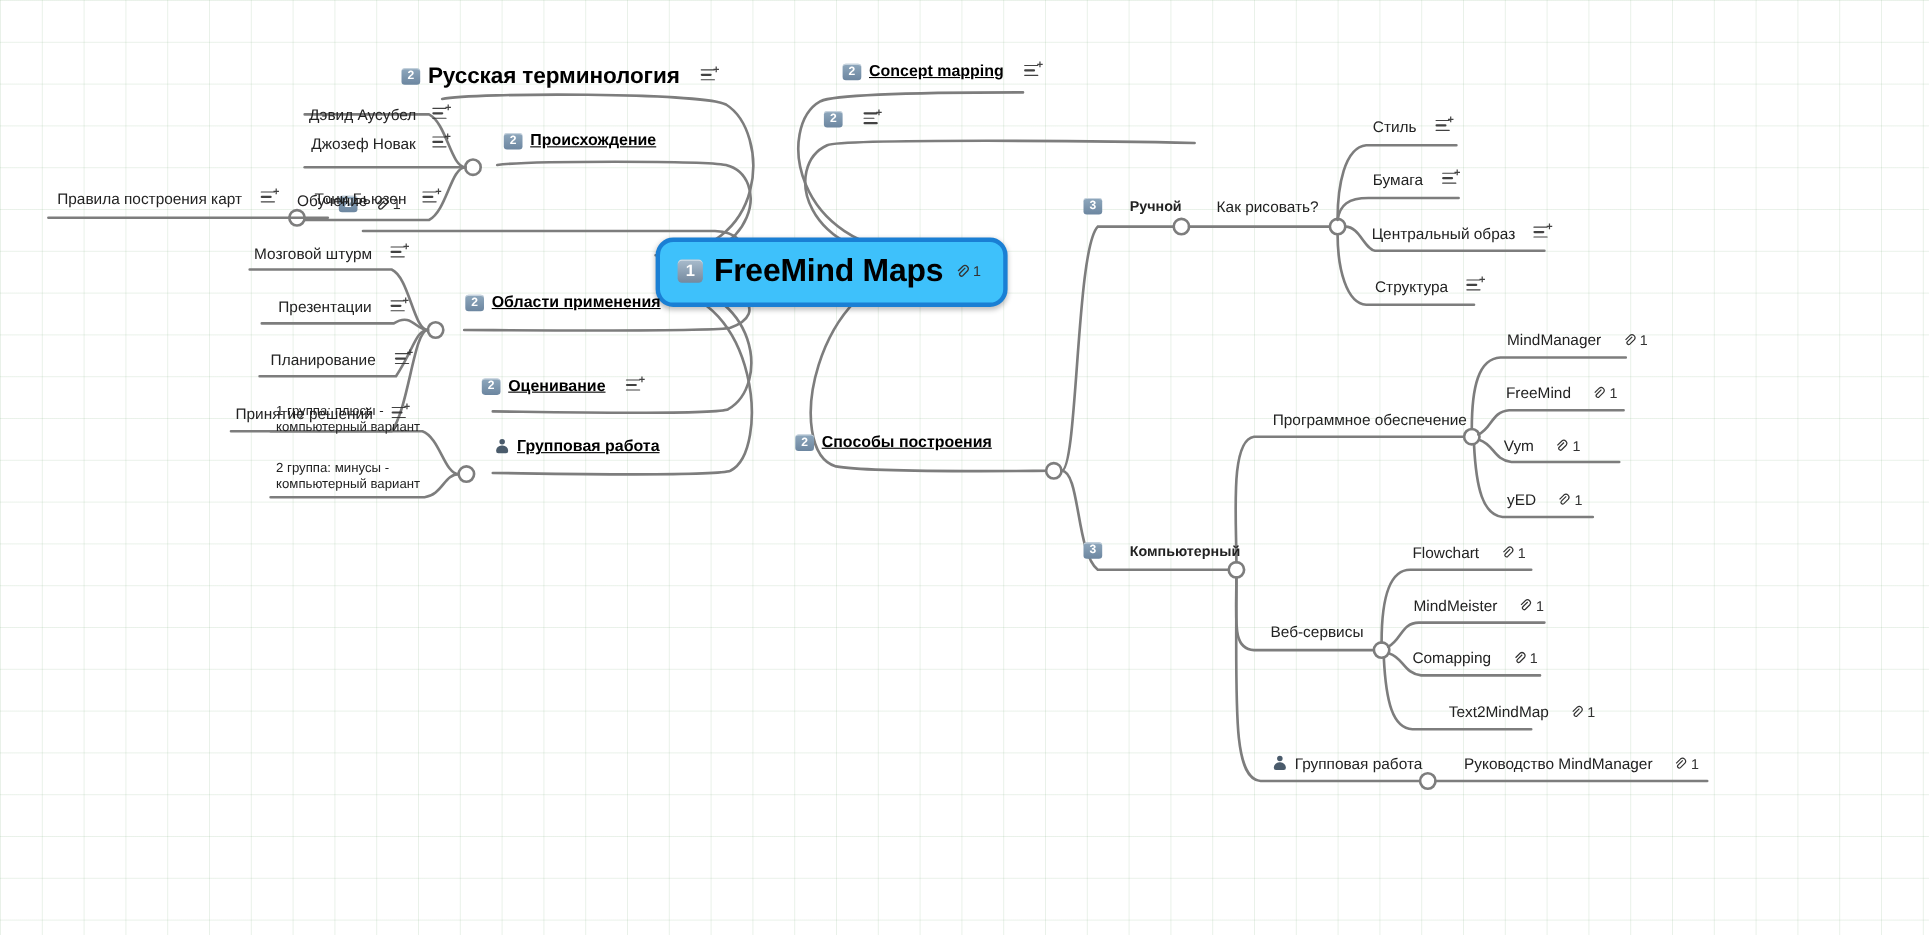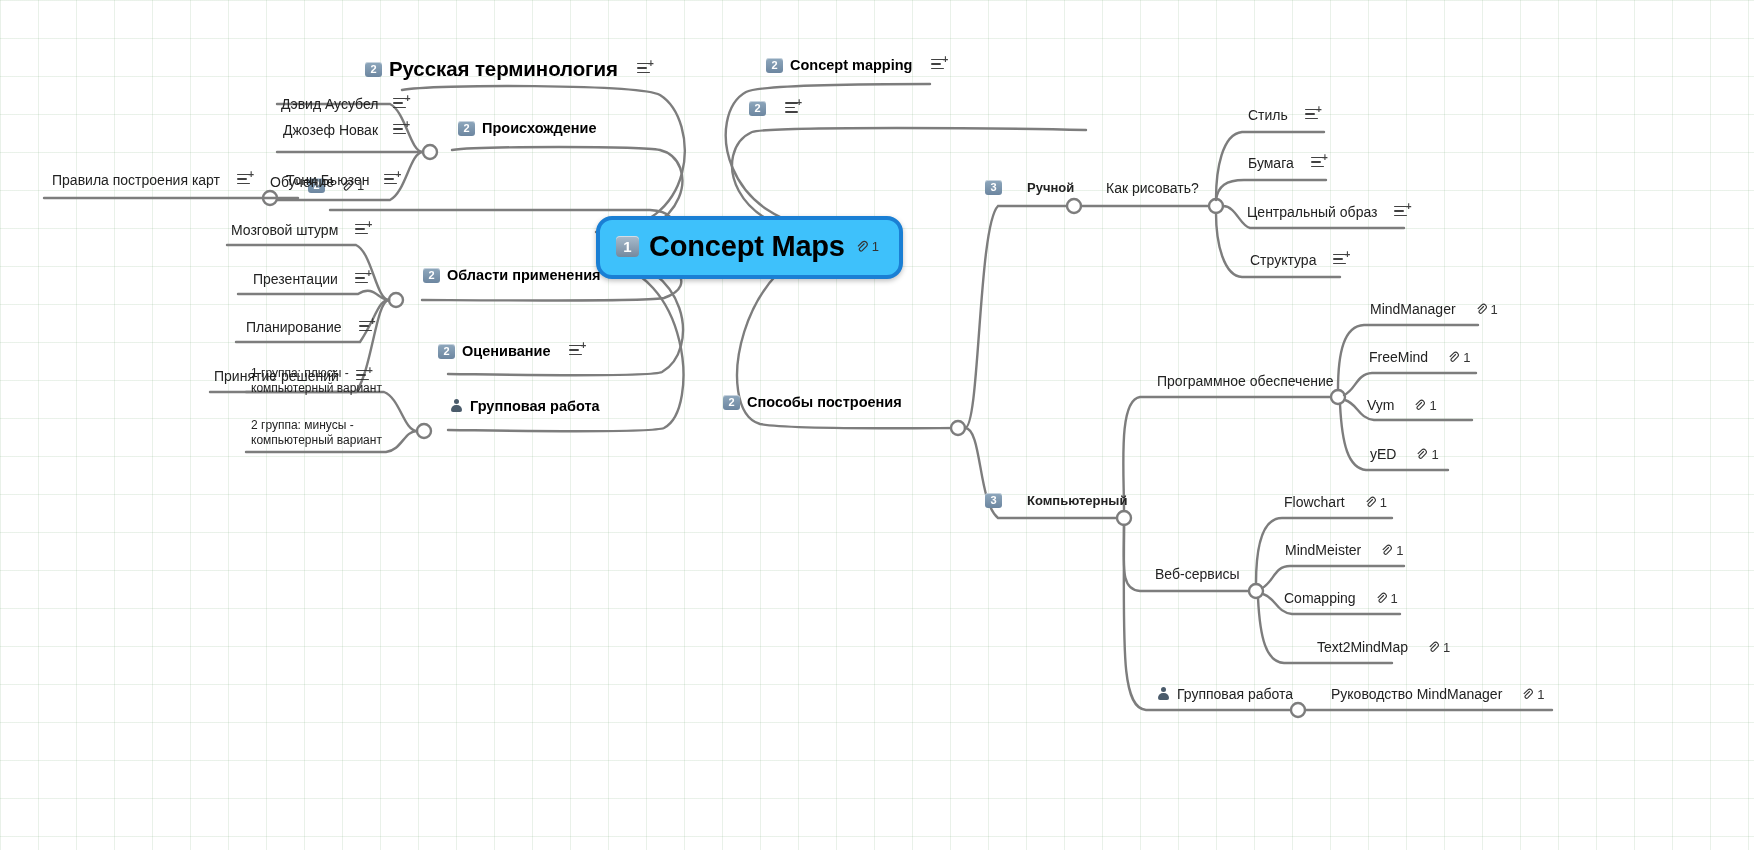--- a/index.html
+++ b/index.html
@@ -22,21 +22,21 @@
     background:#3ec1fb;border:4px solid #1a7fd4;border-radius:16px;
     padding:10px 20px 12px 16px;
     box-shadow:0 2px 5px rgba(0,0,0,.25);
     gap:10px;
   }
   .root .txt{font-size:29px;font-weight:bold;letter-spacing:-.2px;color:#000;}
 
   
   .l1 .txt{font-size:20.5px;font-weight:bold;color:#000;letter-spacing:-.1px;}
   
-  .l2 .txt{font-size:14.5px;font-weight:bold;color:#000;}
+  .l2 .txt{font-size:14.5px;font-weight:bold;color:#000;text-decoration:underline;}
   
   .leaf .txt{font-size:14px;font-weight:normal;color:#222;}
   .leaf2 .txt{font-size:13px;font-weight:normal;color:#222;padding-left:18px;}
   .tiny .txt{font-size:12px;font-weight:normal;color:#222;line-height:15px;white-space:normal;width:165px;}
 
   
   .badge{
     display:inline-block;min-width:13px;height:15px;line-height:15px;text-align:center;
     font-size:11px;font-weight:bold;color:#fff;border-radius:3px;padding:0 2px;
     background:linear-gradient(#8fa8bd,#6c86a0);
@@ -126,21 +126,21 @@
     <path d="M1263 594 C 1276 598, 1276 612, 1292 614 L 1400 614"></path>
     <path d="M1258 598 C 1260 638, 1266 662, 1284 663 L 1392 663"></path>
 
     <circle cx="1298" cy="710" r="7" fill="#ffffff" stroke="#7d7d7d" stroke-width="2.4"></circle>
     <path d="M1305 710 L 1552 710"></path>
   </g>
 </svg>
 
 <div class="node root l0">
   <span class="badge b1 big">1</span>
-  <span class="txt">Concept Maps</span>
+  <span class="txt">FreeMind Maps</span>
   <span class="clip">
     <svg width="14" height="14" viewBox="0 0 14 14">
         <path d="M9.5 3.5 L4.8 8.2 a1.7 1.7 0 0 0 2.4 2.4 L11.6 6.2 a3 3 0 0 0-4.2-4.2 L3 6.4" fill="none" stroke="#333" stroke-width="1.2"></path>
       </svg>
     <span>1</span>
   </span>
 </div>
 
 <div class="node l1" style="left:365px;top:57px">
   <span class="badge">2</span>

